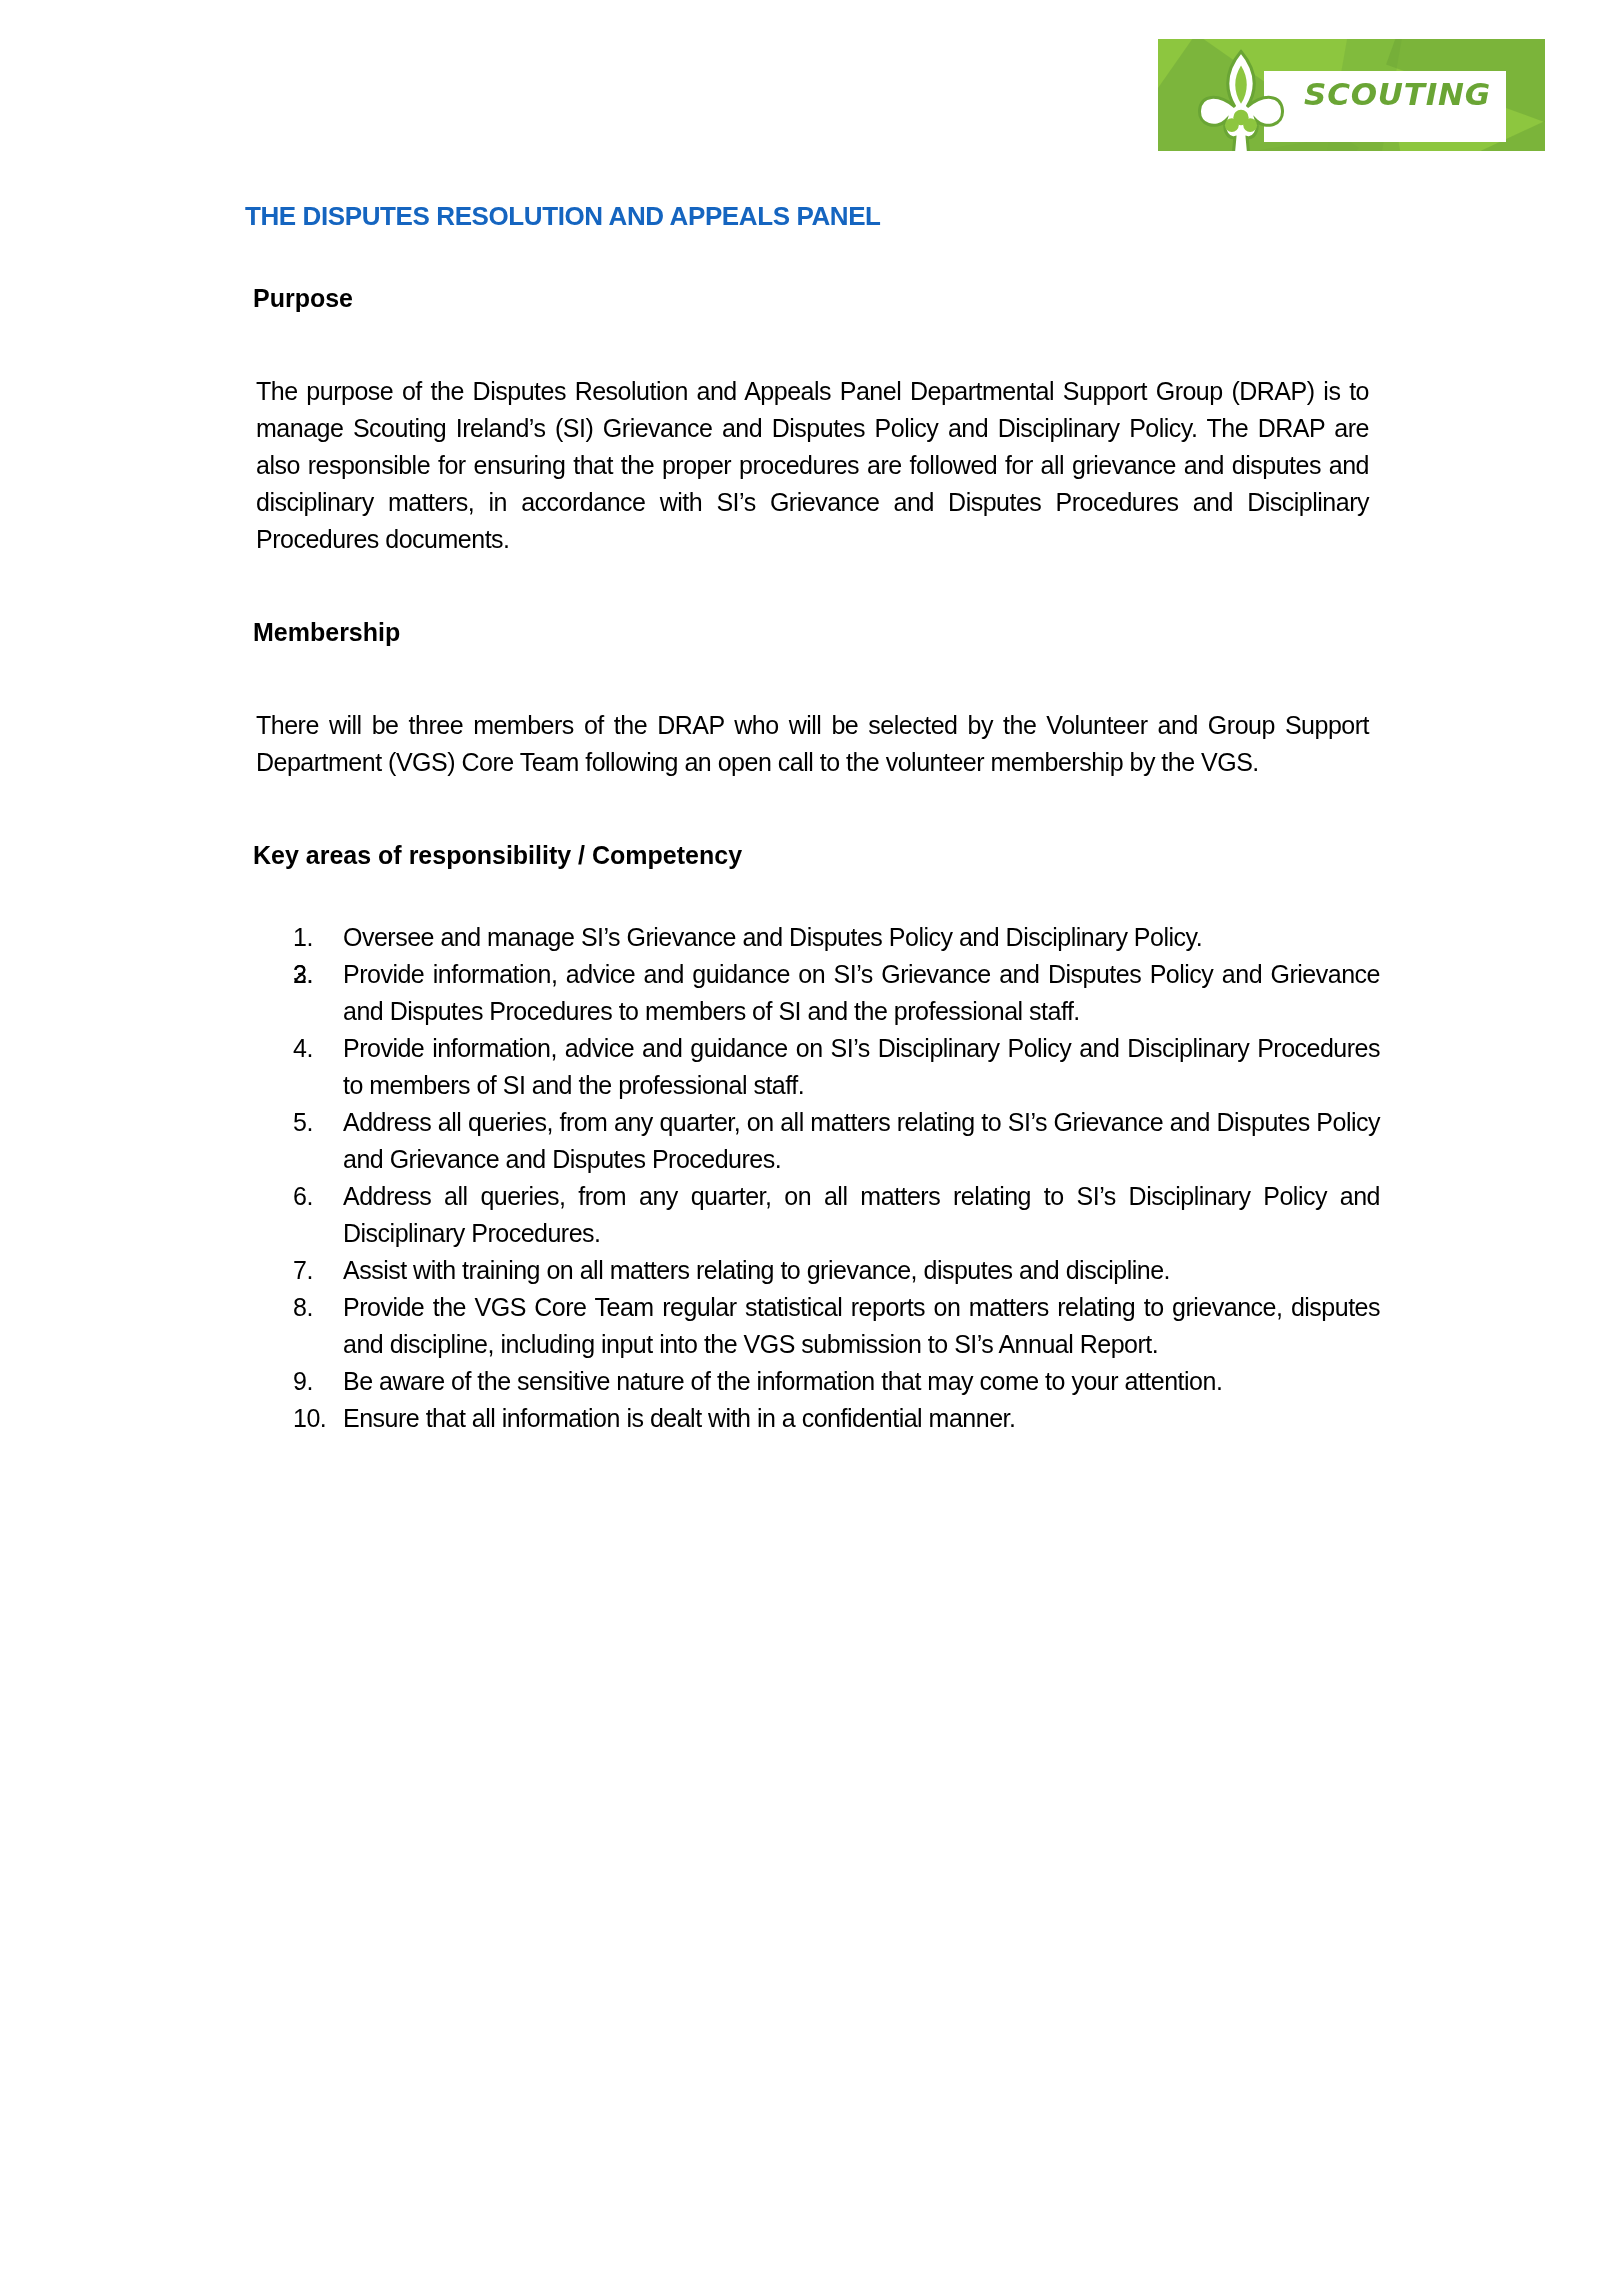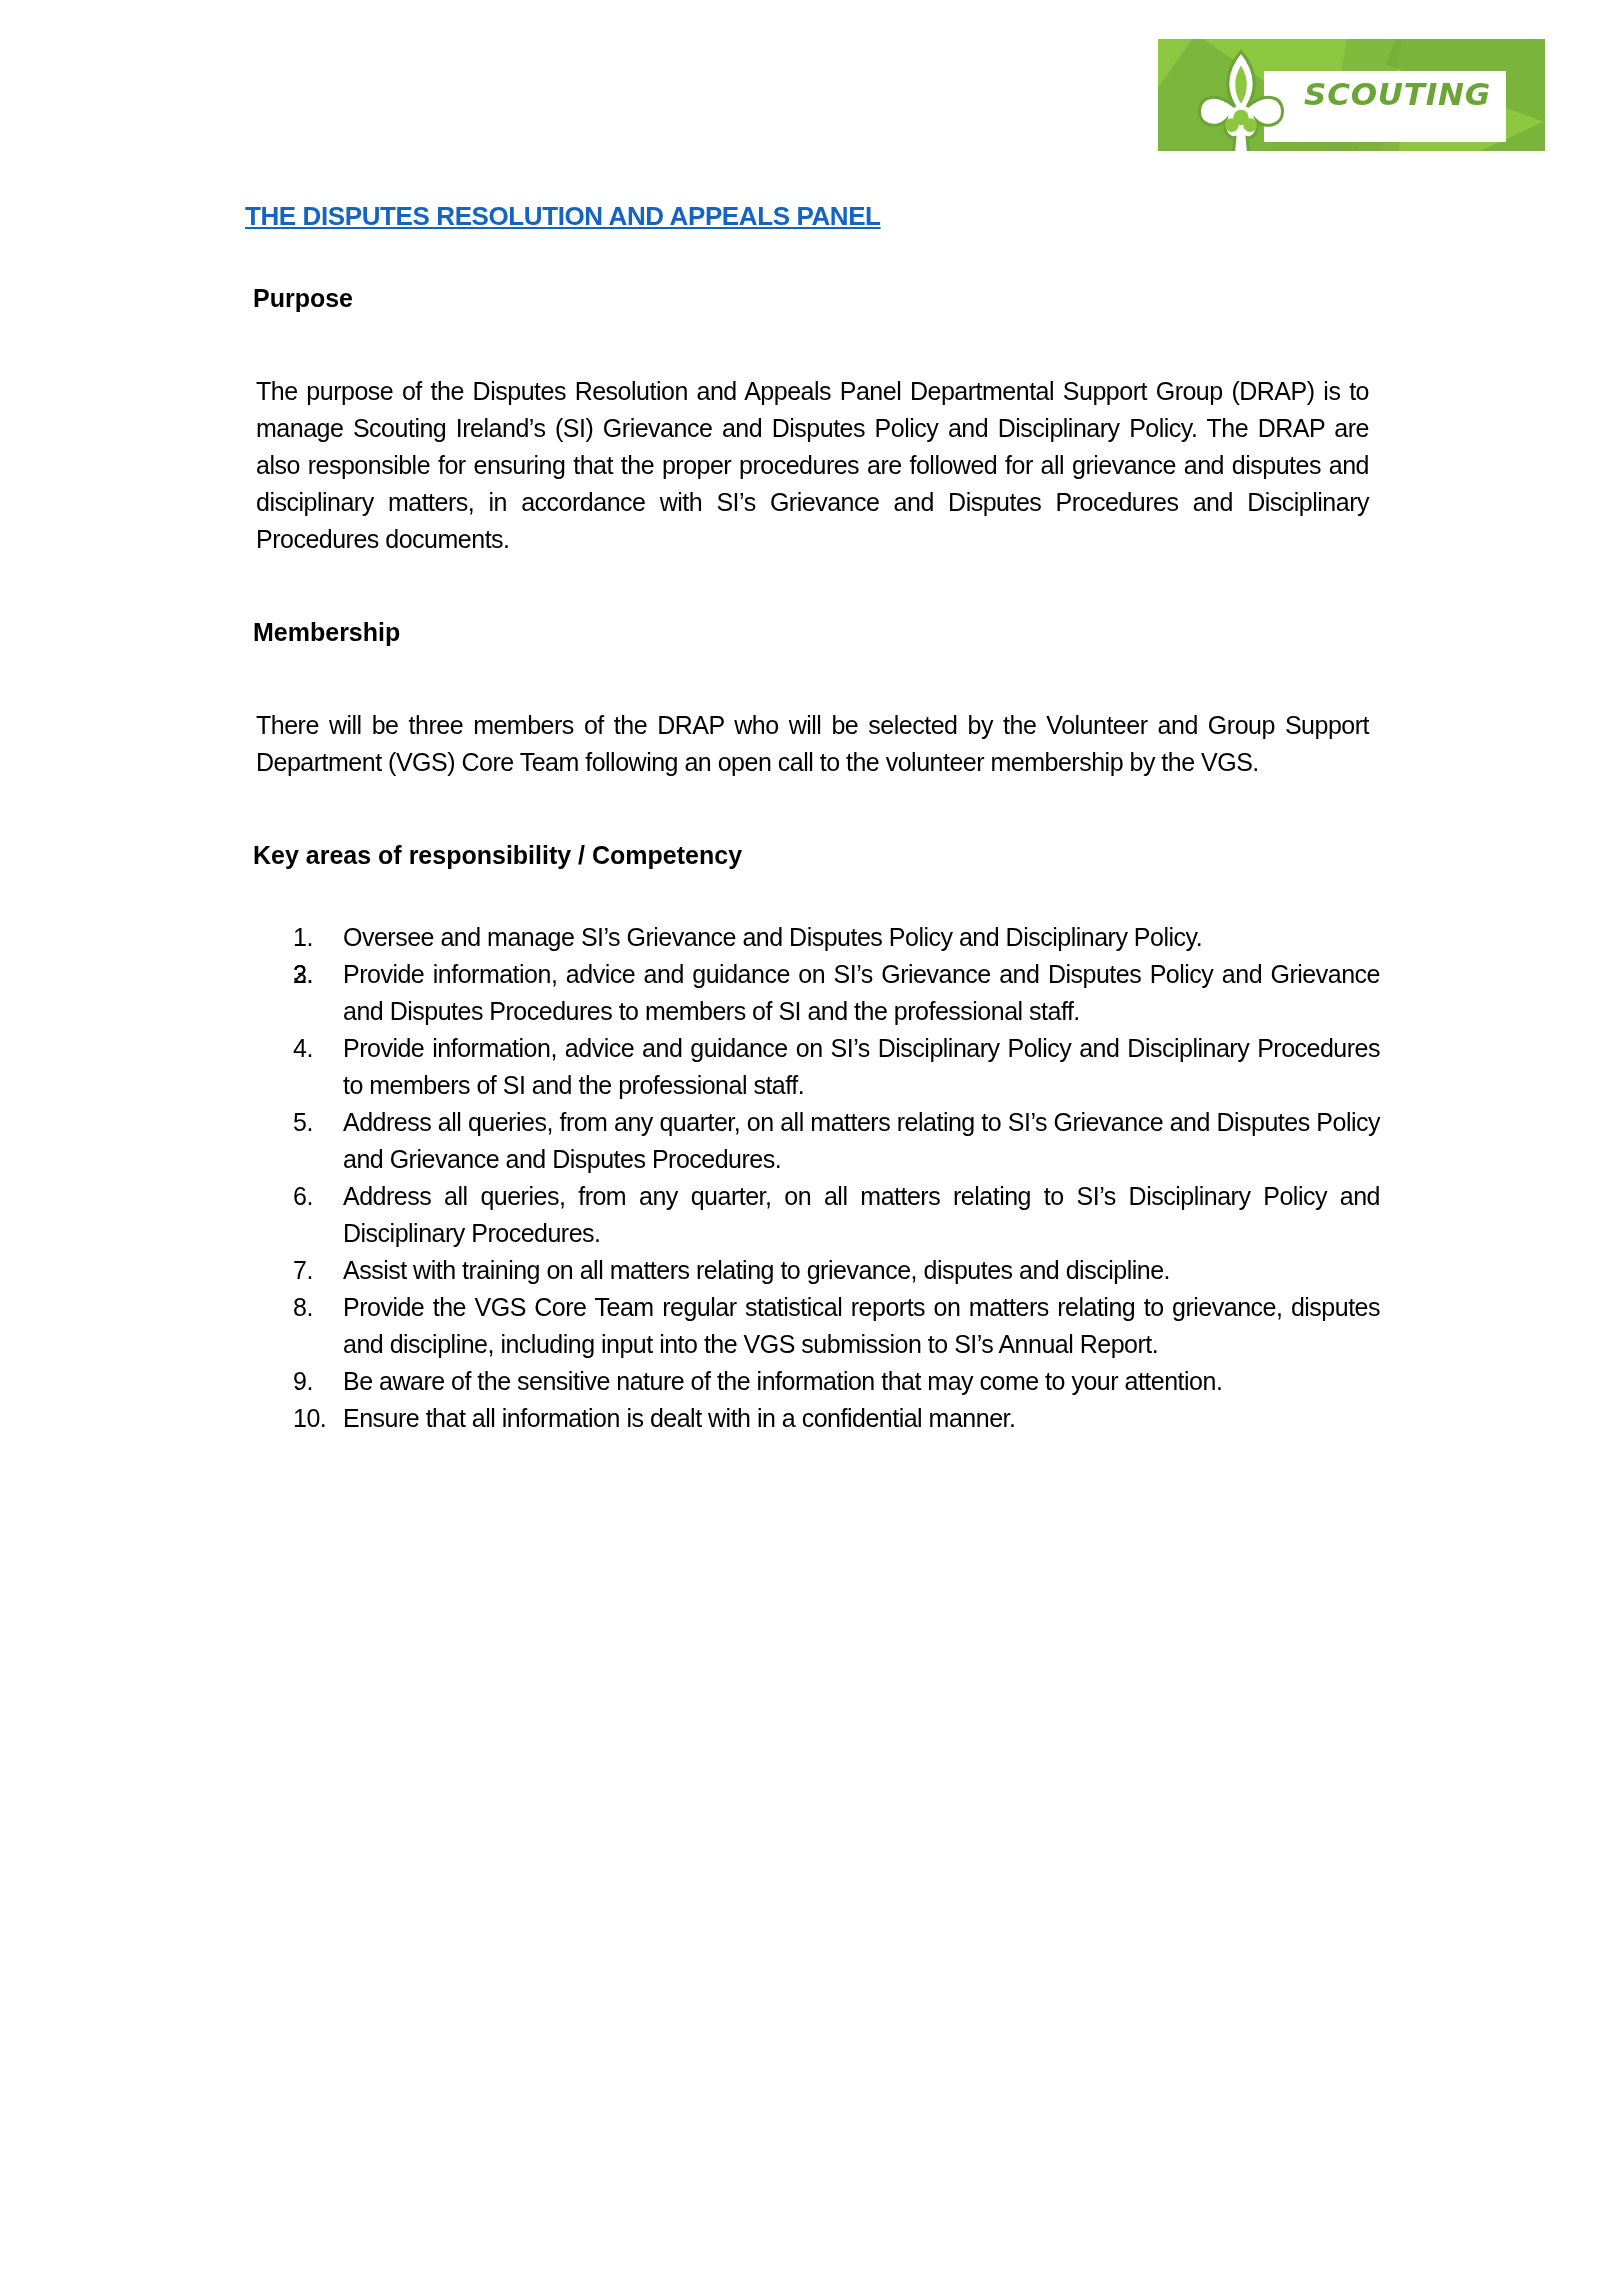--- a/index.html
+++ b/index.html
@@ -15,21 +15,21 @@
   .logo .b5 { left: 92px; top: 100px; width: 153px; height: 69px; transform: rotate(-10deg); background:#78ad3b; }
   .logo .panel { position: absolute; left: 106px; top: 32px; width: 242px; height: 71px; background: #fff; }
   .logo .fleur { position: absolute; left: 37px; top: 7.7px; width: 92px; height: 115px; }
   .logo .word { position: absolute; left: 146px; font-family: "DejaVu Sans", sans-serif;
                 font-weight: bold; font-style: italic; color: #6aa535; letter-spacing: 0.8px; }
   .logo .w1 { top: 37px; font-size: 31px; }
   .logo .w2 { top: 67px; font-size: 29px; margin-top: 47px; }
 
   .content { position: absolute; left: 245px; top: 198px; width: 1135px;
              font-family: "Liberation Sans", sans-serif; font-size: 25px; }
-  .title { color: #1565c0; font-weight: bold; text-decoration: underline; font-size: 26px;
+  .title { color: #1565c0; font-weight: bold; font-size: 26px;
            line-height: 37px; margin: 0; letter-spacing: -0.4px; }
   h2 { font-size: 25px; font-weight: bold; margin: 8px; line-height: 37px; }
   p { margin: 11px; line-height: 37px; text-align: justify; letter-spacing: -0.5px; }
   .gap { height: 37px; }
   ol { margin: 0; padding: 0; list-style: none; }
   ol li { position: relative; padding-left: 98px; line-height: 37px; text-align: justify; letter-spacing: -0.5px; }
   ol li .num { position: absolute; left: 48px; top: 0; }
 </style>
 </head>
 <body>

